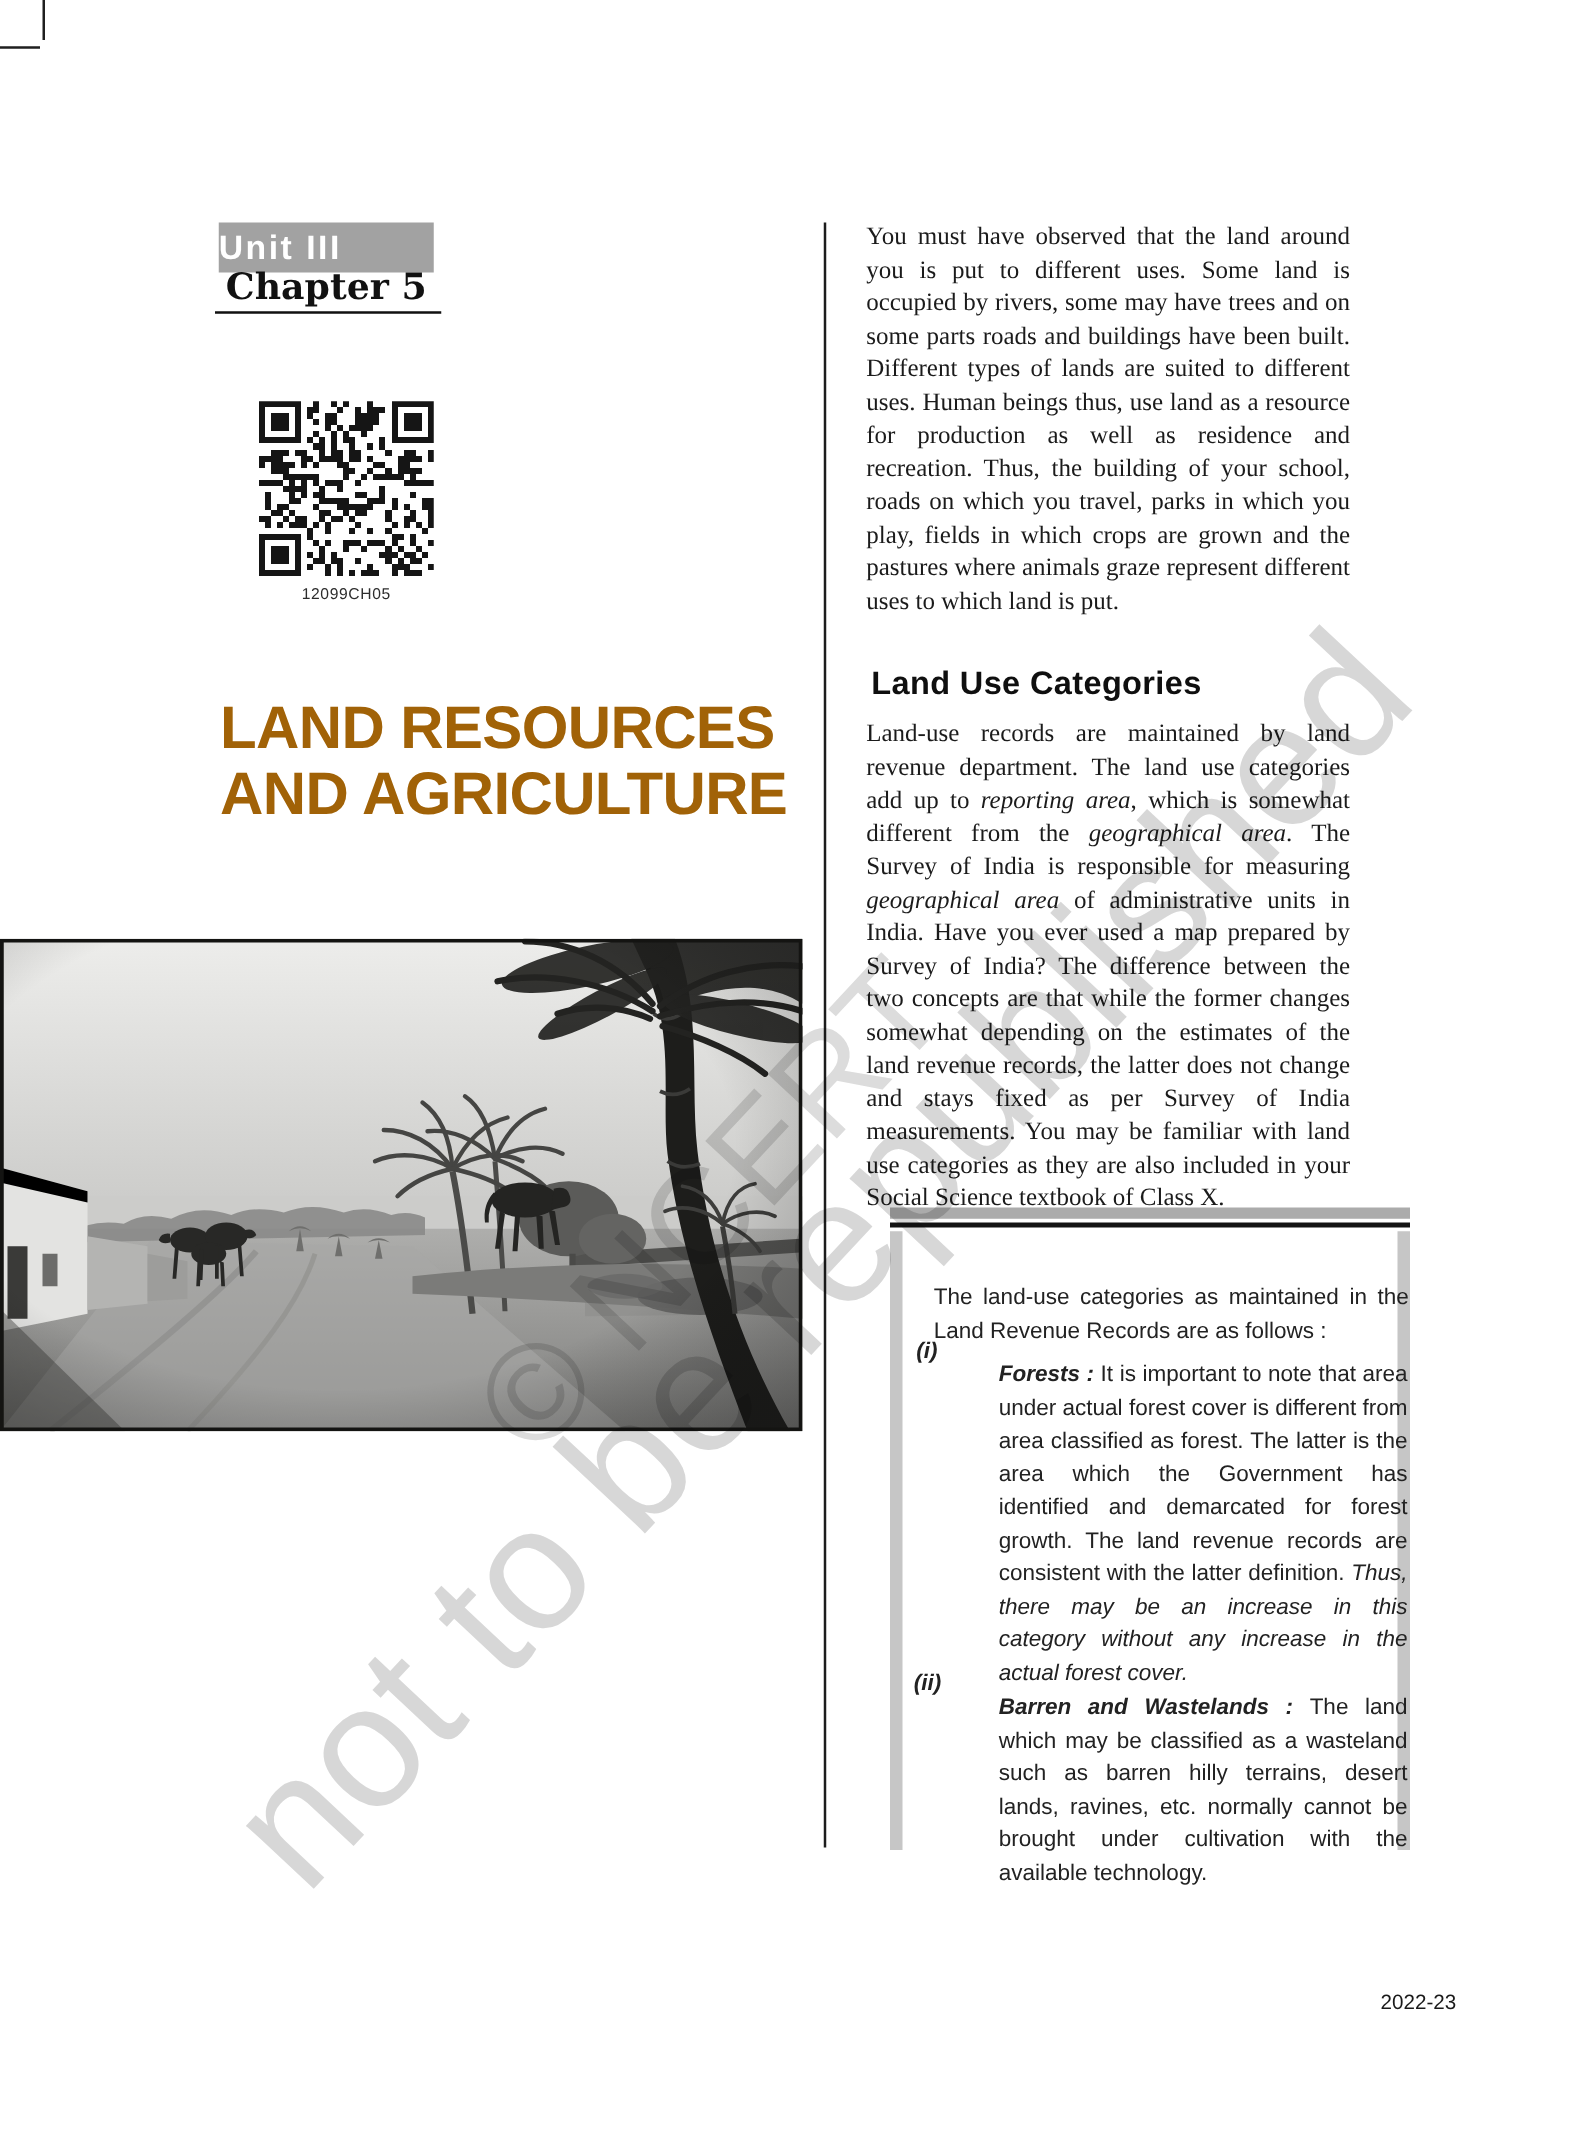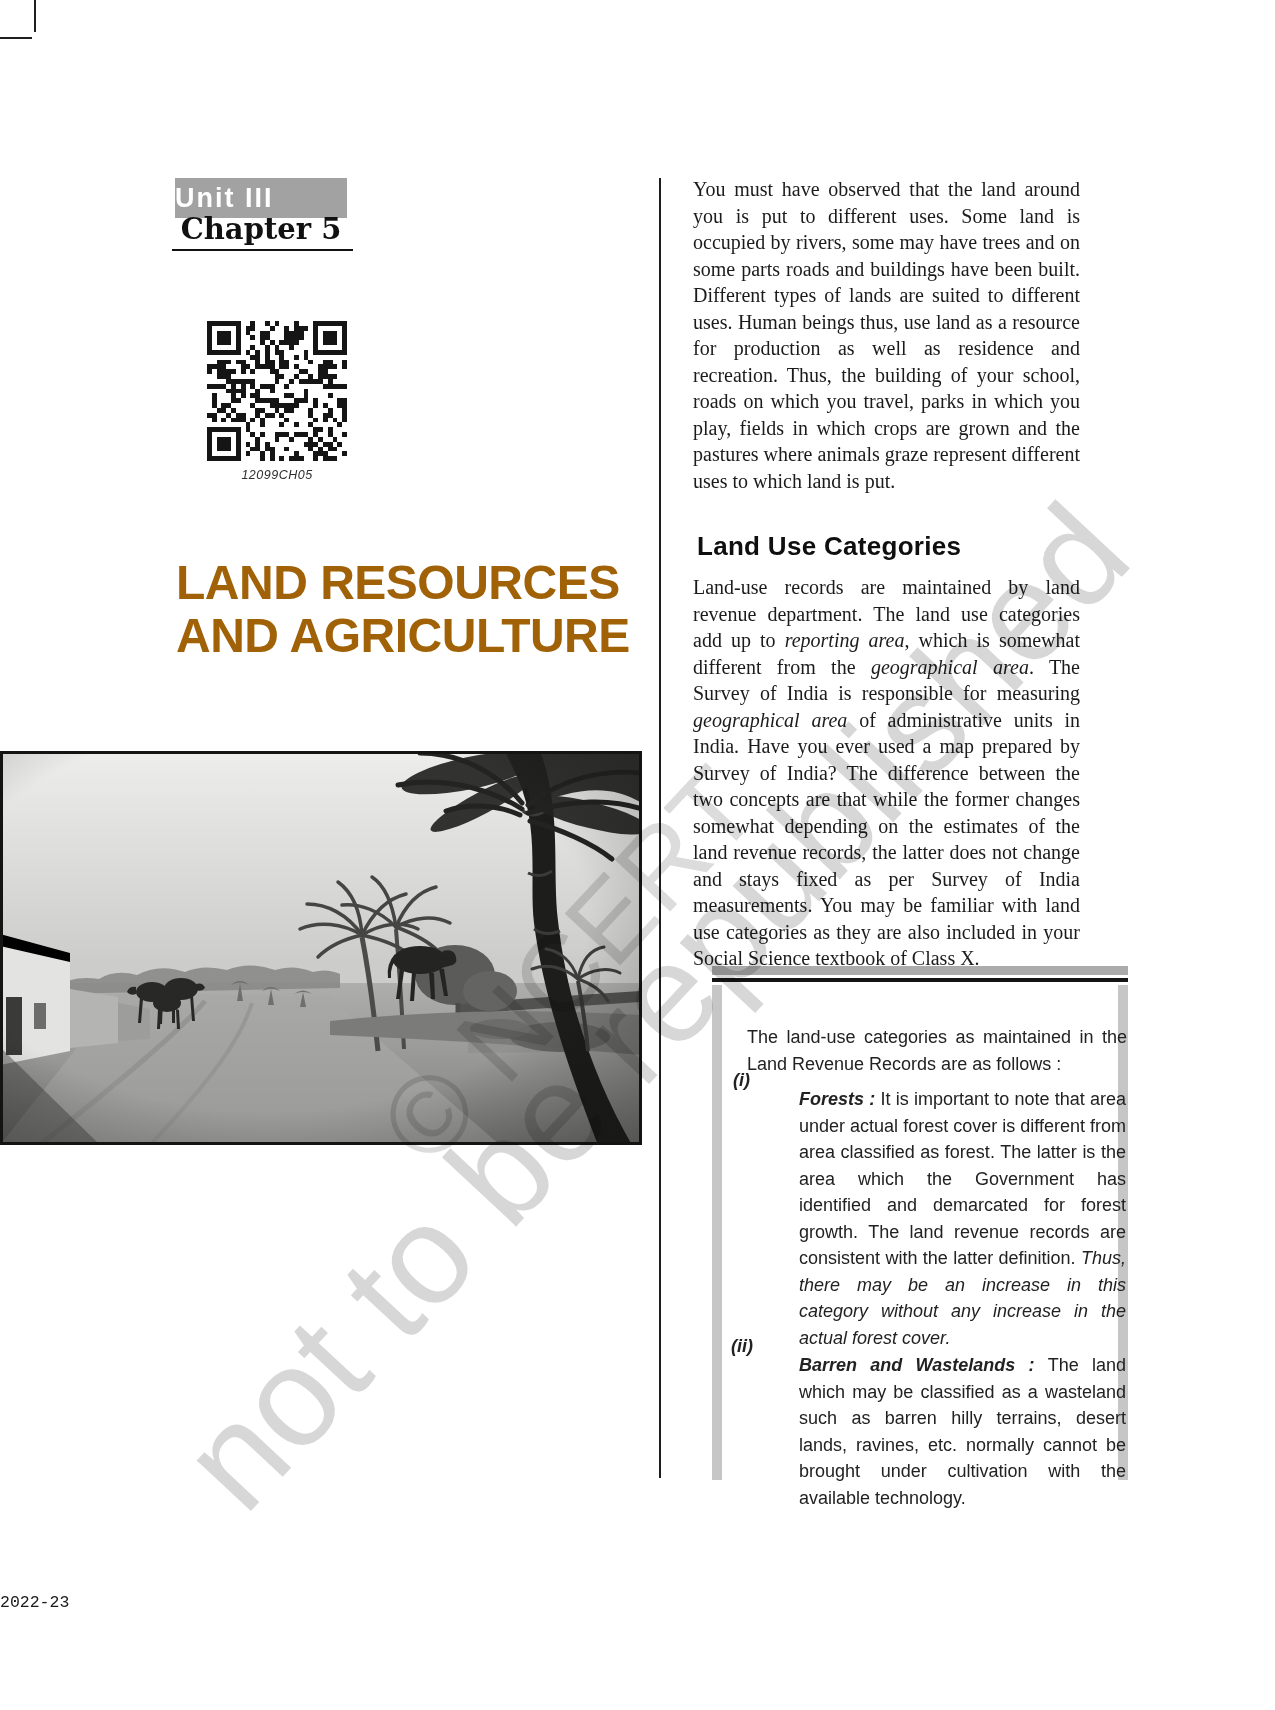--- a/index.html
+++ b/index.html
@@ -41,21 +41,21 @@
     font-family:"DejaVu Serif", serif;font-weight:bold;font-size:29px;
     text-align:center;color:#111;
   }
   .chapter-rule{position:absolute;left:172px;top:249px;width:181px;height:2px;background:#111;}
 
   
   .qr{position:absolute;left:207px;top:321px;width:140px;height:140px;}
   .qr-caption{
     position:absolute;left:207px;top:468px;width:140px;
     font-family:"Liberation Sans", sans-serif;font-size:12.5px;color:#2d2d2d;
-    text-align:center;letter-spacing:.5px;font-style:italic;
+    text-align:center;letter-spacing:.5px;
   }
 
   
   .title{
     position:absolute;left:176px;top:556px;width:470px;
     font-family:"Liberation Sans", sans-serif;font-weight:bold;
     font-size:48px;line-height:53px;letter-spacing:-0.5px;color:#a16207;
   }
 
   
@@ -95,22 +95,22 @@
   }
   .marker-1{left:733px;top:1070px;}
   .marker-2{left:731px;top:1336px;}
   .item-text-1{position:absolute;left:783px;top:1070px;width:327px;}
   .item-text-2{position:absolute;left:783px;top:1336px;width:327px;}
 
   .seg-i{font-style:italic;}
   .seg-bi{font-weight:bold;font-style:italic;}
 
   .footer{
-    position:absolute;left:0;top:1593px;width:1165px;text-align:left;
-    font-family:Liberation Mono, monospace;font-size:16.5px;color:#1a1a1a;
+    position:absolute;left:0;top:1593px;width:1165px;text-align:right;
+    font-family:Liberation Sans, sans-serif;font-size:16.5px;color:#1a1a1a;
   }
 </style>
 </head>
 <body>
 
 <div class="page">
 
   <div class="corner-v"></div>
   <div class="corner-h"></div>
 

